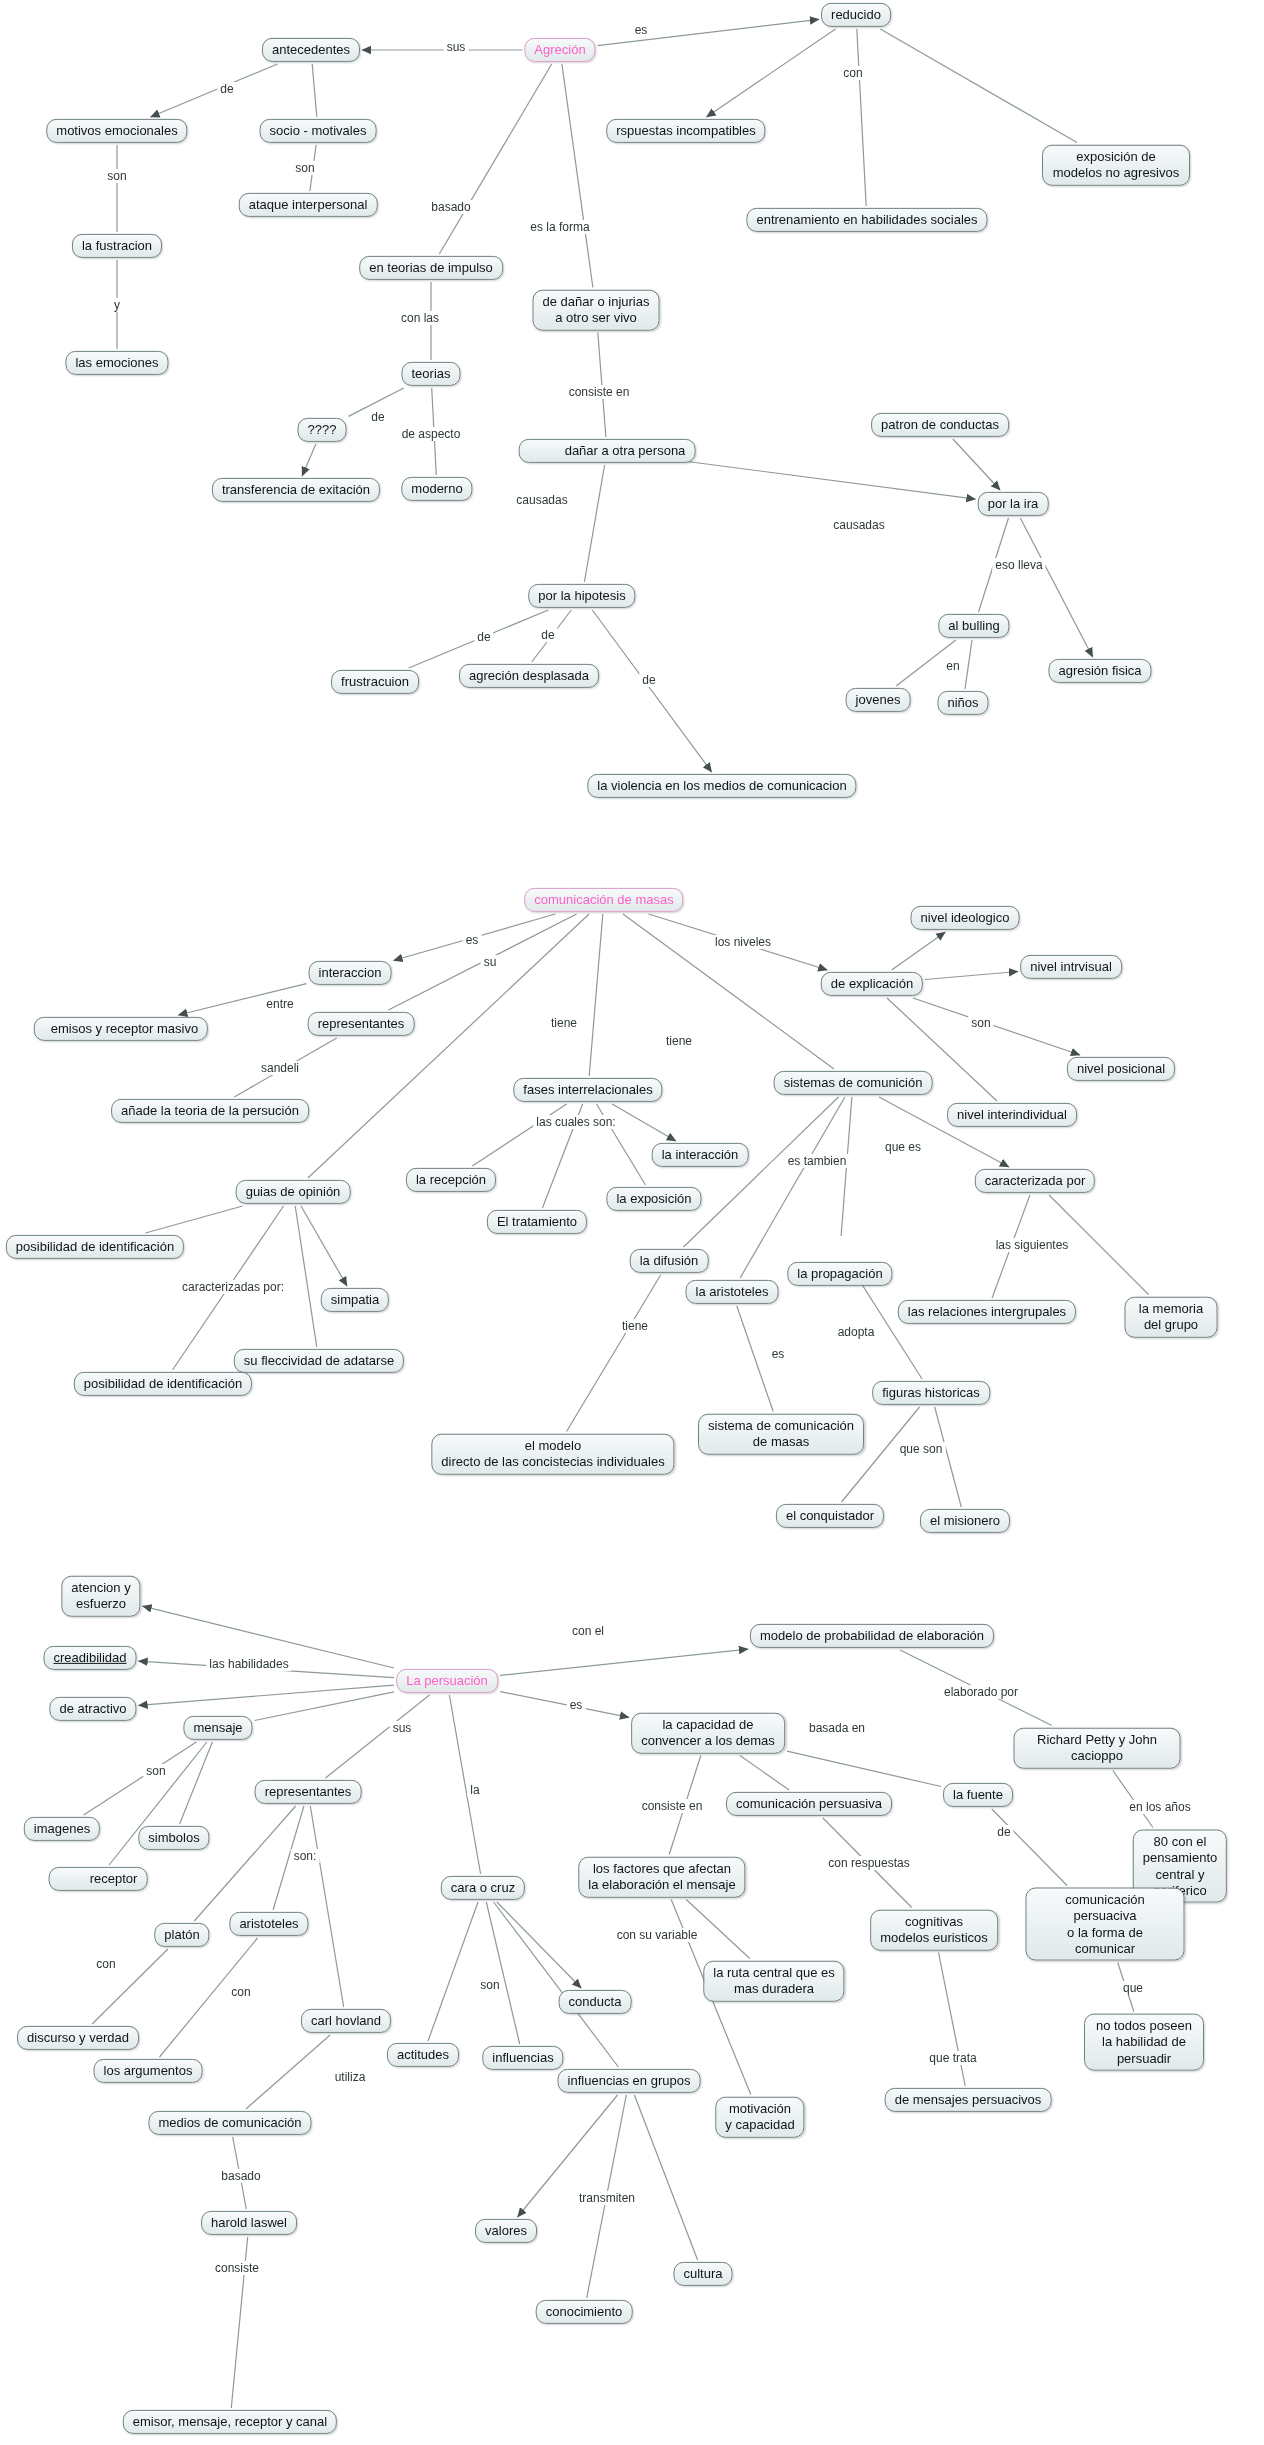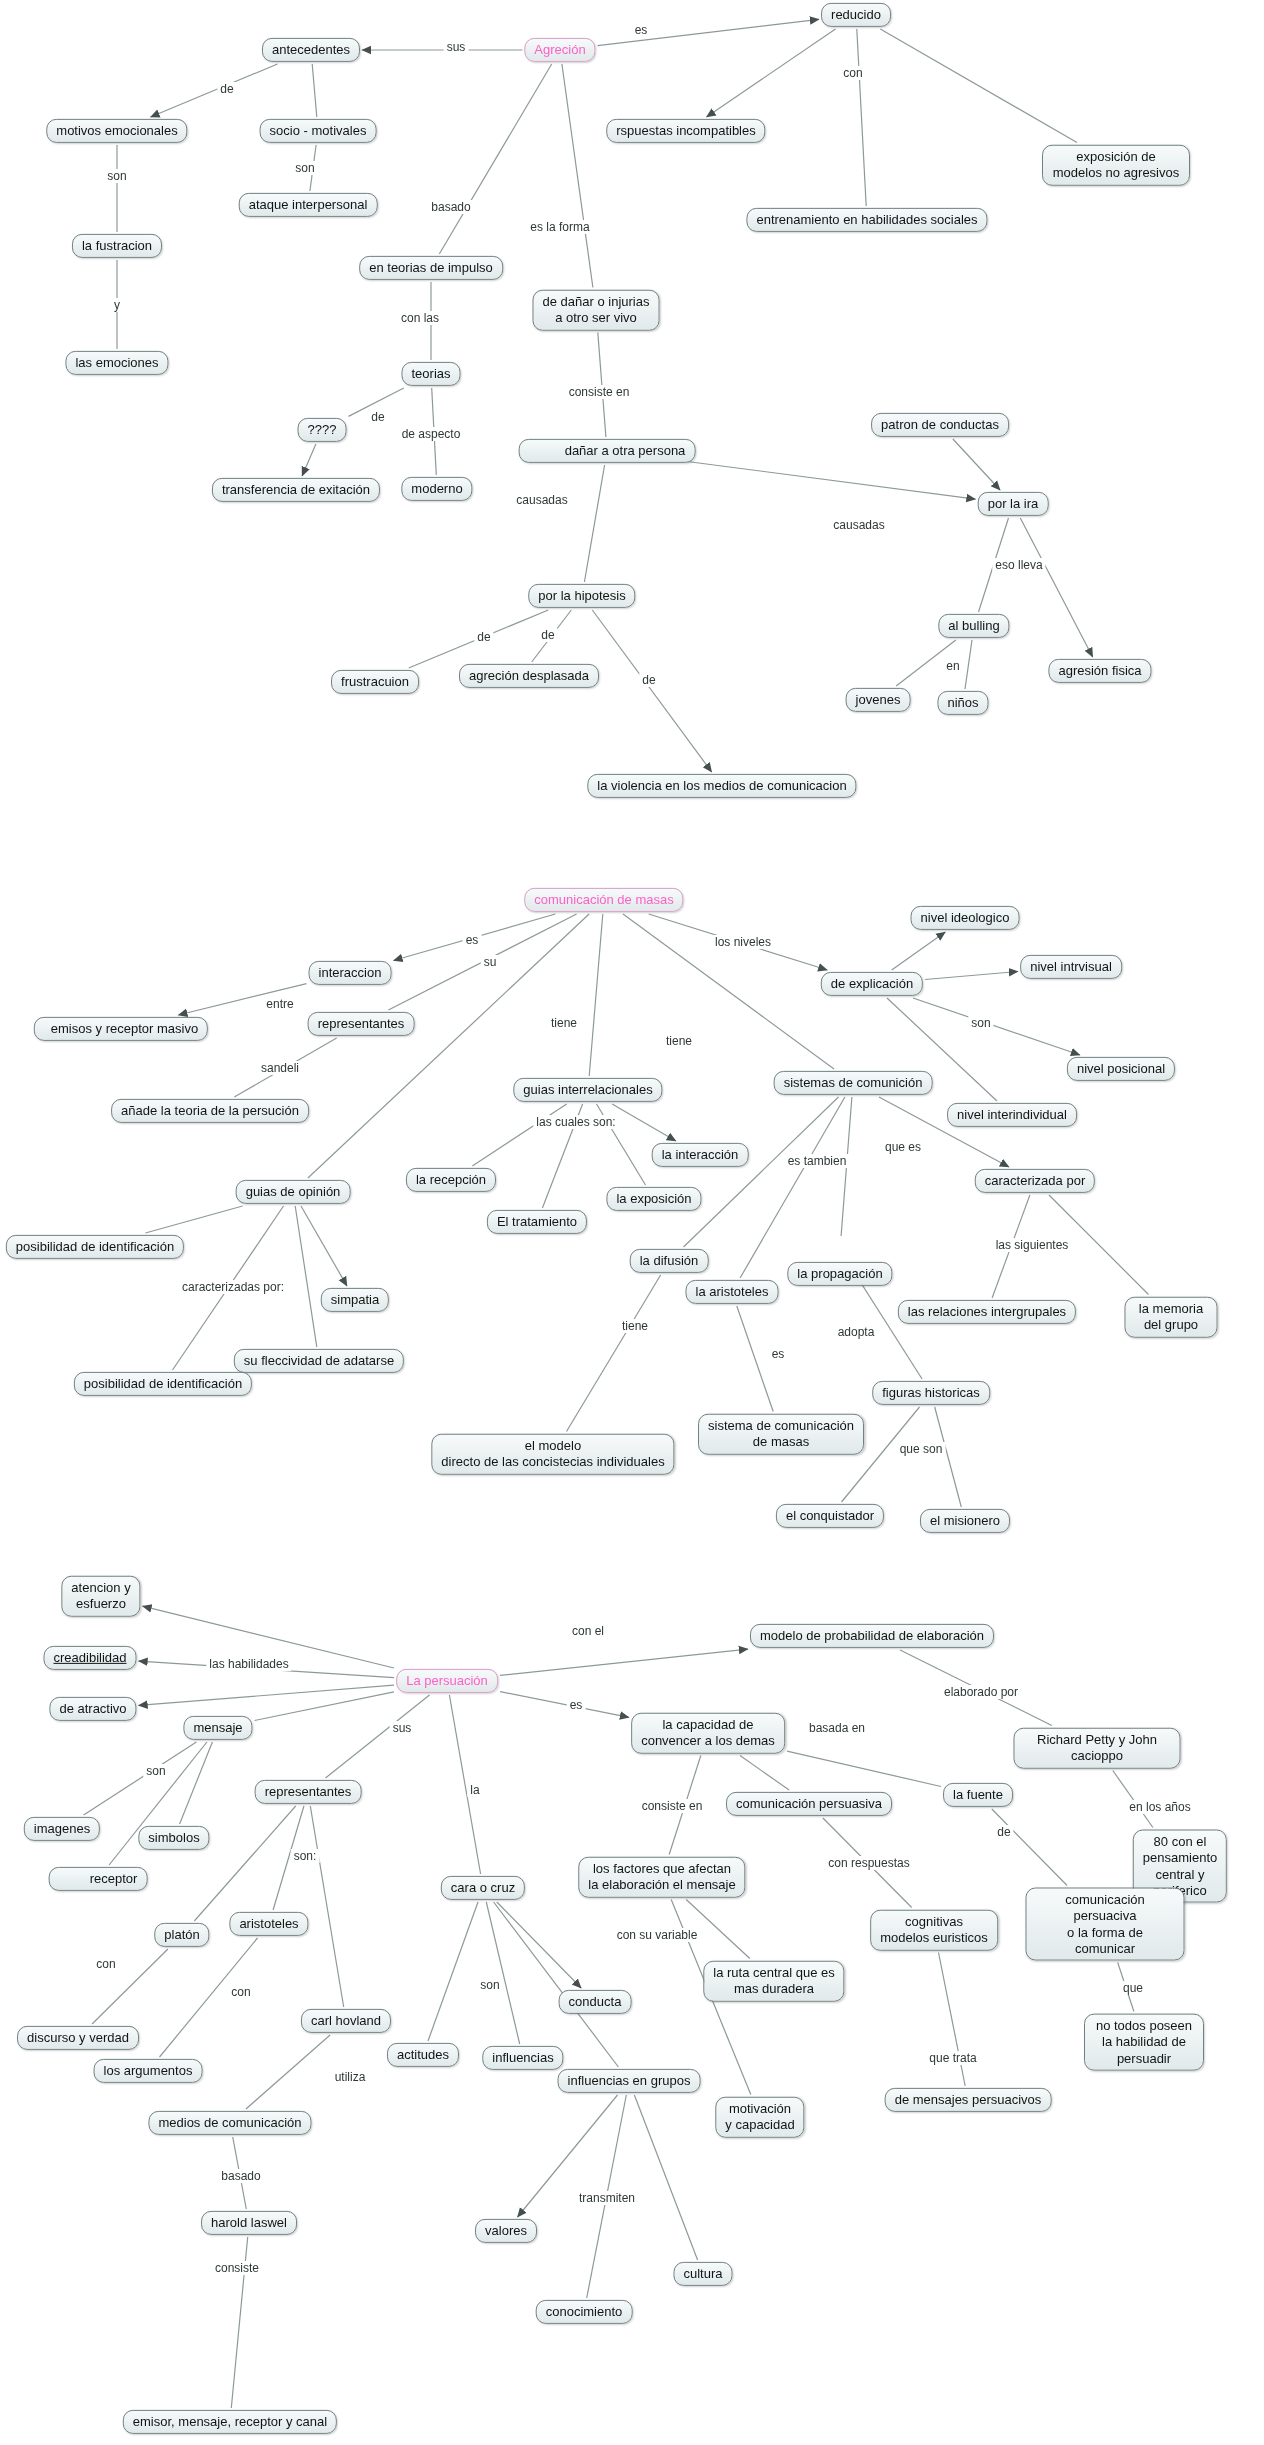--- a/index.html
+++ b/index.html
@@ -168,21 +168,21 @@
     <div class="node" style="left: 1100px; top: 671px;">agresión fisica</div>
     <div class="node" style="left: 722px; top: 786px;">la violencia en los medios de comunicacion</div>
     <div class="node accent" style="left: 604px; top: 900px;">comunicación de masas</div>
     <div class="node" style="left: 965px; top: 918px;">nivel ideologico</div>
     <div class="node" style="left: 350px; top: 973px;">interaccion</div>
     <div class="node" style="left: 872px; top: 984px;">de explicación</div>
     <div class="node" style="left: 1071px; top: 967px;">nivel intrvisual</div>
     <div class="node" style="left: 361px; top: 1024px;">representantes</div>
     <div class="node" style="left: 121px; top: 1029px; padding-left: 16px;">emisos y receptor masivo</div>
     <div class="node" style="left: 1121px; top: 1069px;">nivel posicional</div>
-    <div class="node" style="left: 588px; top: 1090px;">guias interrelacionales</div>
+    <div class="node" style="left: 588px; top: 1090px;">fases interrelacionales</div>
     <div class="node" style="left: 853px; top: 1083px;">sistemas de comunición</div>
     <div class="node" style="left: 210px; top: 1111px;">añade la teoria de la persución</div>
     <div class="node" style="left: 1012px; top: 1115px;">nivel interindividual</div>
     <div class="node" style="left: 700px; top: 1155px;">la interacción</div>
     <div class="node" style="left: 451px; top: 1180px;">la recepción</div>
     <div class="node" style="left: 1035px; top: 1181px;">caracterizada por</div>
     <div class="node" style="left: 654px; top: 1199px;">la exposición</div>
     <div class="node" style="left: 293px; top: 1192px;">guias de opinión</div>
     <div class="node" style="left: 537px; top: 1222px;">El tratamiento</div>
     <div class="node" style="left: 95px; top: 1247px;">posibilidad de identificación</div>

